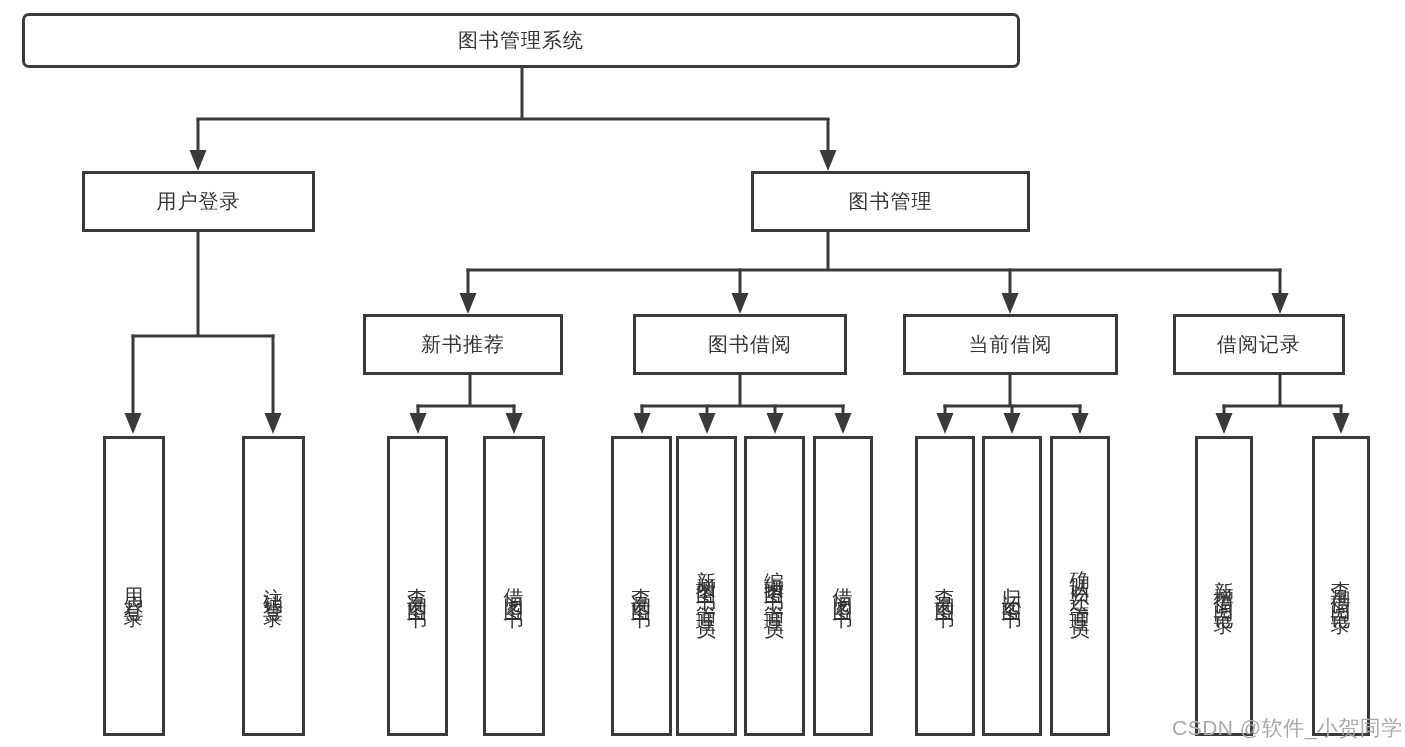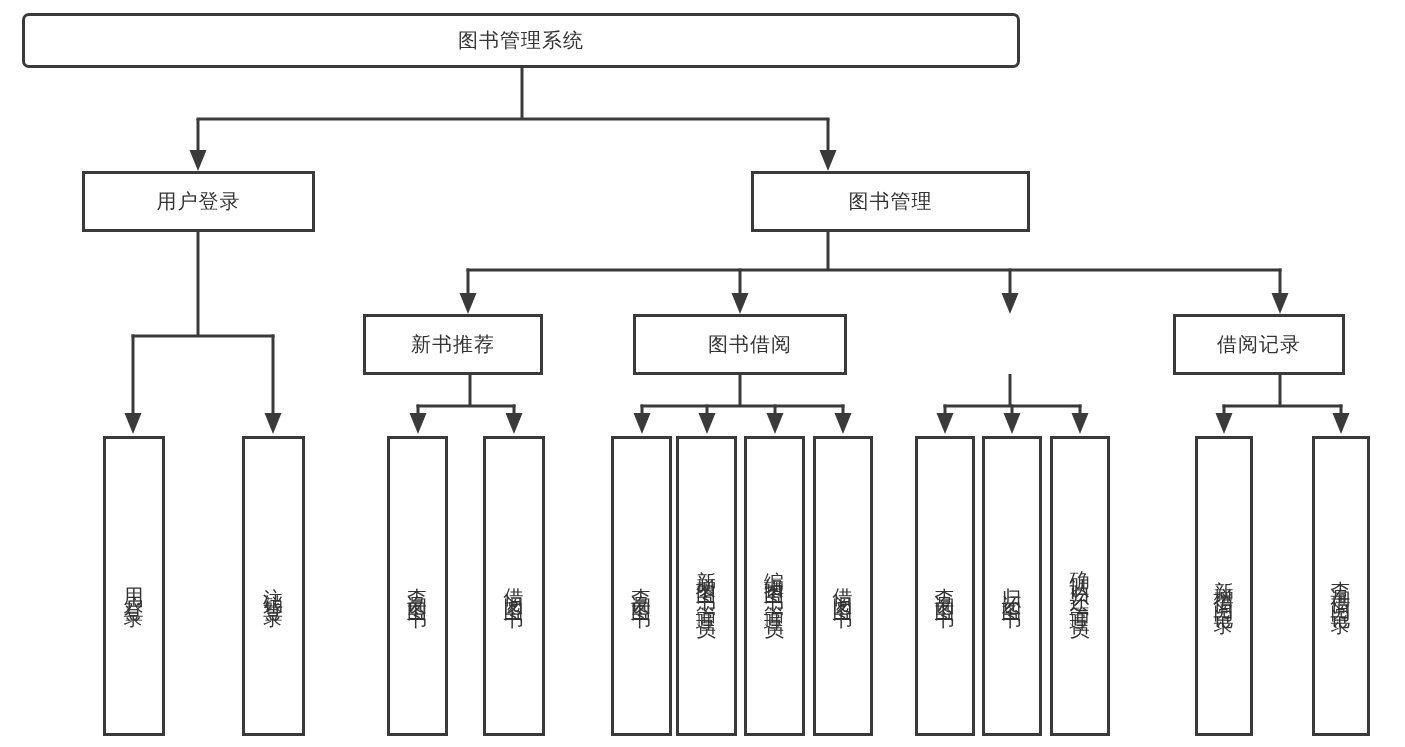--- a/index.html
+++ b/index.html
@@ -133,26 +133,29 @@
     <span>图书管理系统</span>
   </div>
 
   <div class="node h" style="left:82px; top:171px; width:233px; height:61px;">
     <span>用户登录</span>
   </div>
   <div class="node h" style="left:751px; top:171px; width:279px; height:61px;text-align:right;">
     <span>图书管理</span>
   </div>
 
-  <div class="node h" style="left:363px; top:314px; width:180px; height:61px;">
+  <div class="node h" style="left:363px; top:314px; width:200px; height:61px;">
     <span>新书推荐</span>
   </div>
   <div class="node h" style="left:633px; top:314px; width:214px; height:61px;padding-left:20px;">
     <span>图书借阅</span>
   </div>
+  <div class="node h" style="left:903px; top:314px; width:215px; height:61px;">
+    <span>当前借阅</span>
+  </div>
   <div class="node h" style="left:1173px; top:314px; width:172px; height:61px;">
     <span>借阅记录</span>
   </div>
 
   <div class="node leaf" style="left:103px; top:436px; width:62px; height:300px;">
     <span class="vtext">用户登录</span>
   </div>
   <div class="node leaf" style="left:242px; top:436px; width:63px; height:300px;">
     <span class="vtext">注销登录</span>
   </div>
@@ -187,14 +190,15 @@
     <span class="vtext">确认归还（管理员）</span>
   </div>
 
   <div class="node leaf" style="left:1195px; top:436px; width:58px; height:300px;">
     <span class="vtext">新增借阅记录</span>
   </div>
   <div class="node leaf" style="left:1312px; top:436px; width:58px; height:300px;">
     <span class="vtext">查询借阅记录</span>
   </div>
 
+  <div class="watermark">CSDN @软件_小贺同学</div>
 
 </div>
 
 </body></html>

